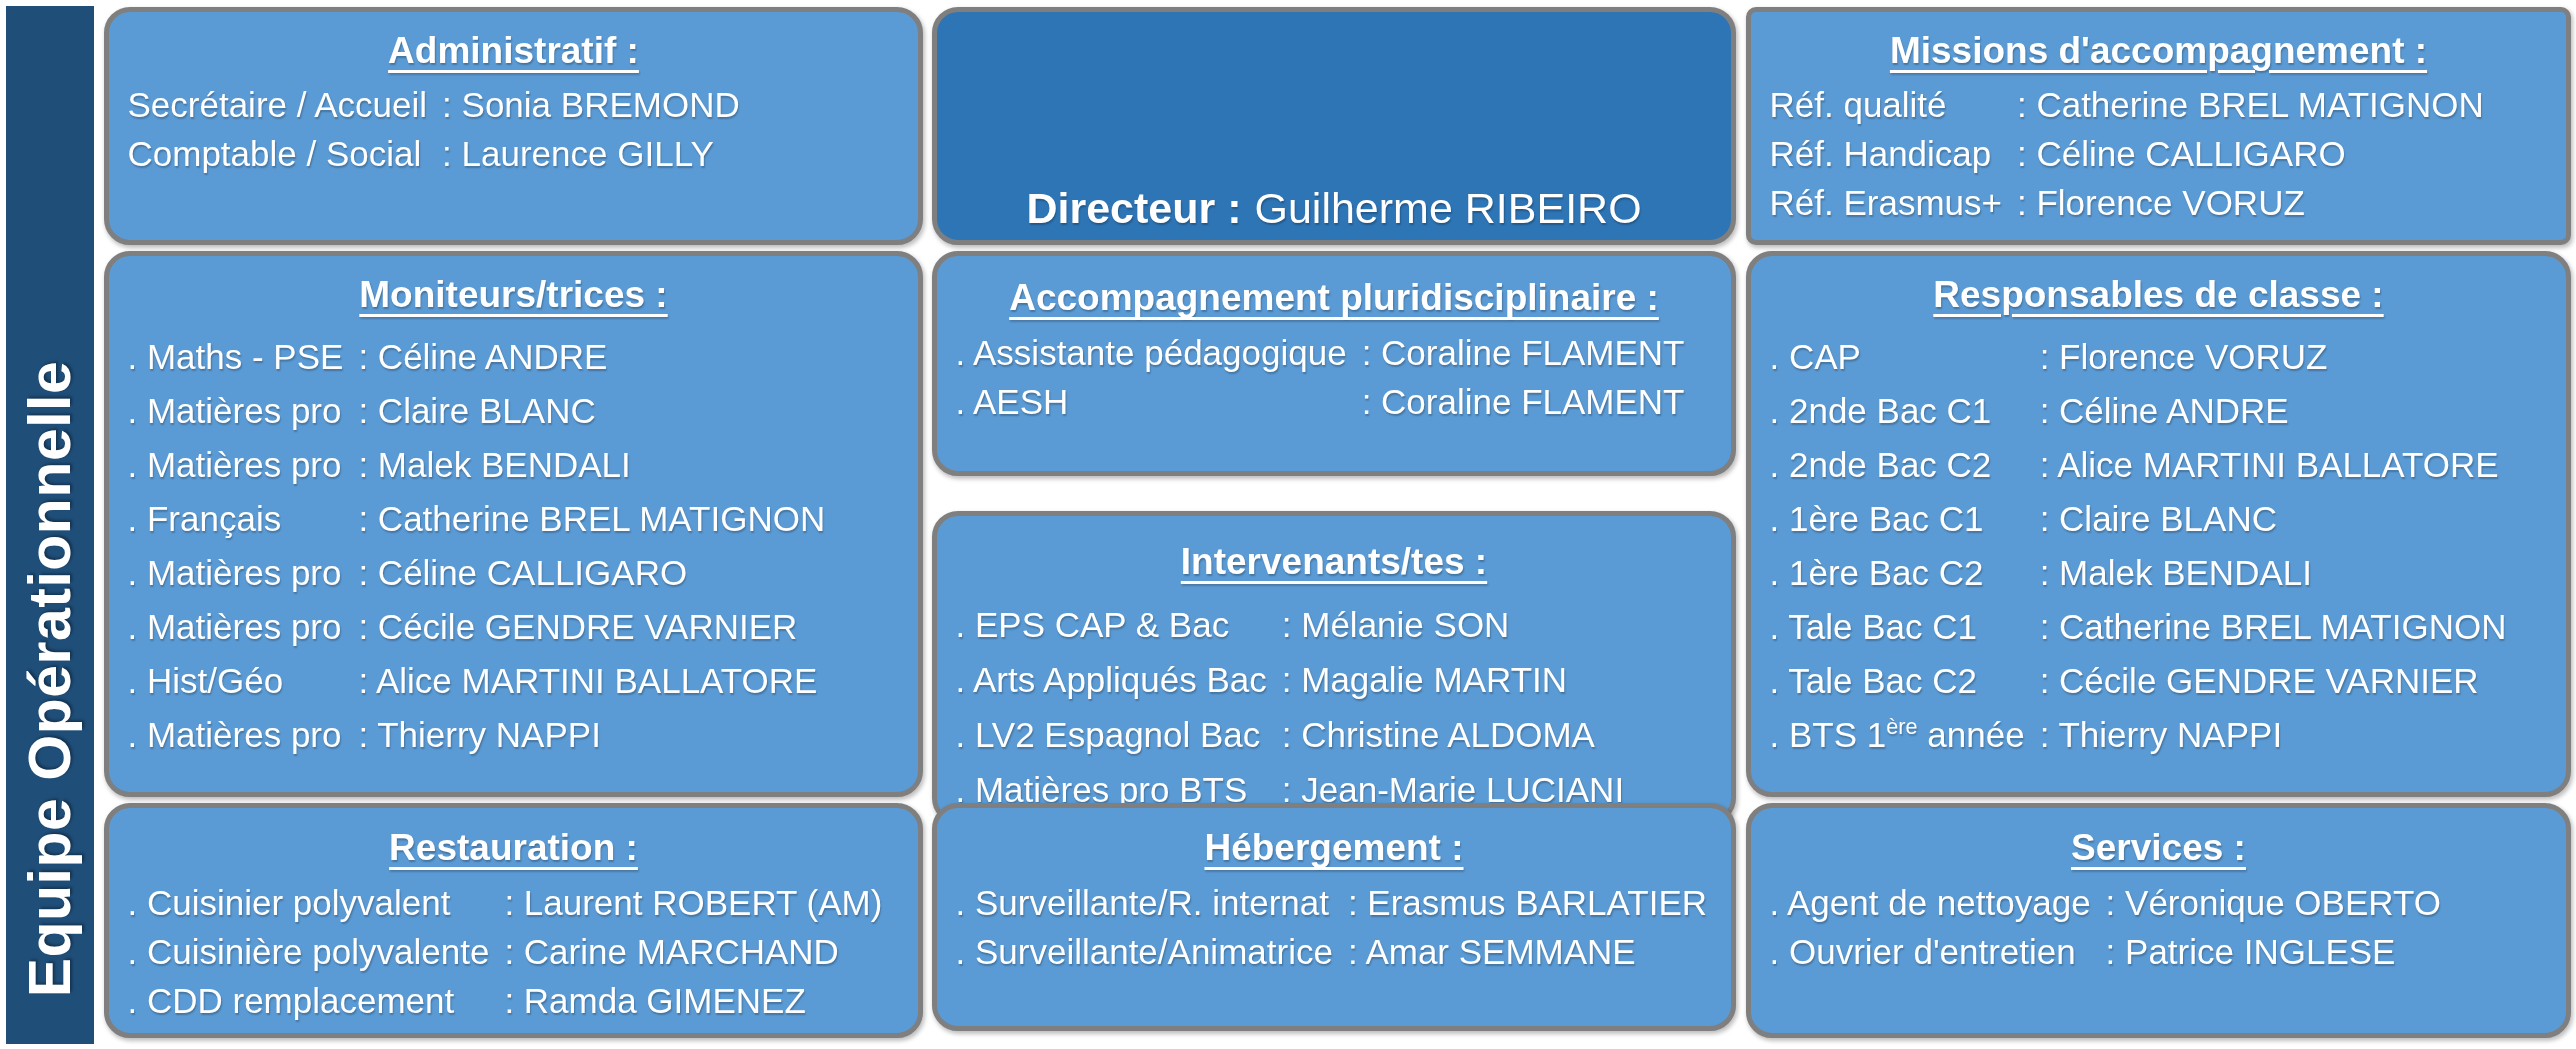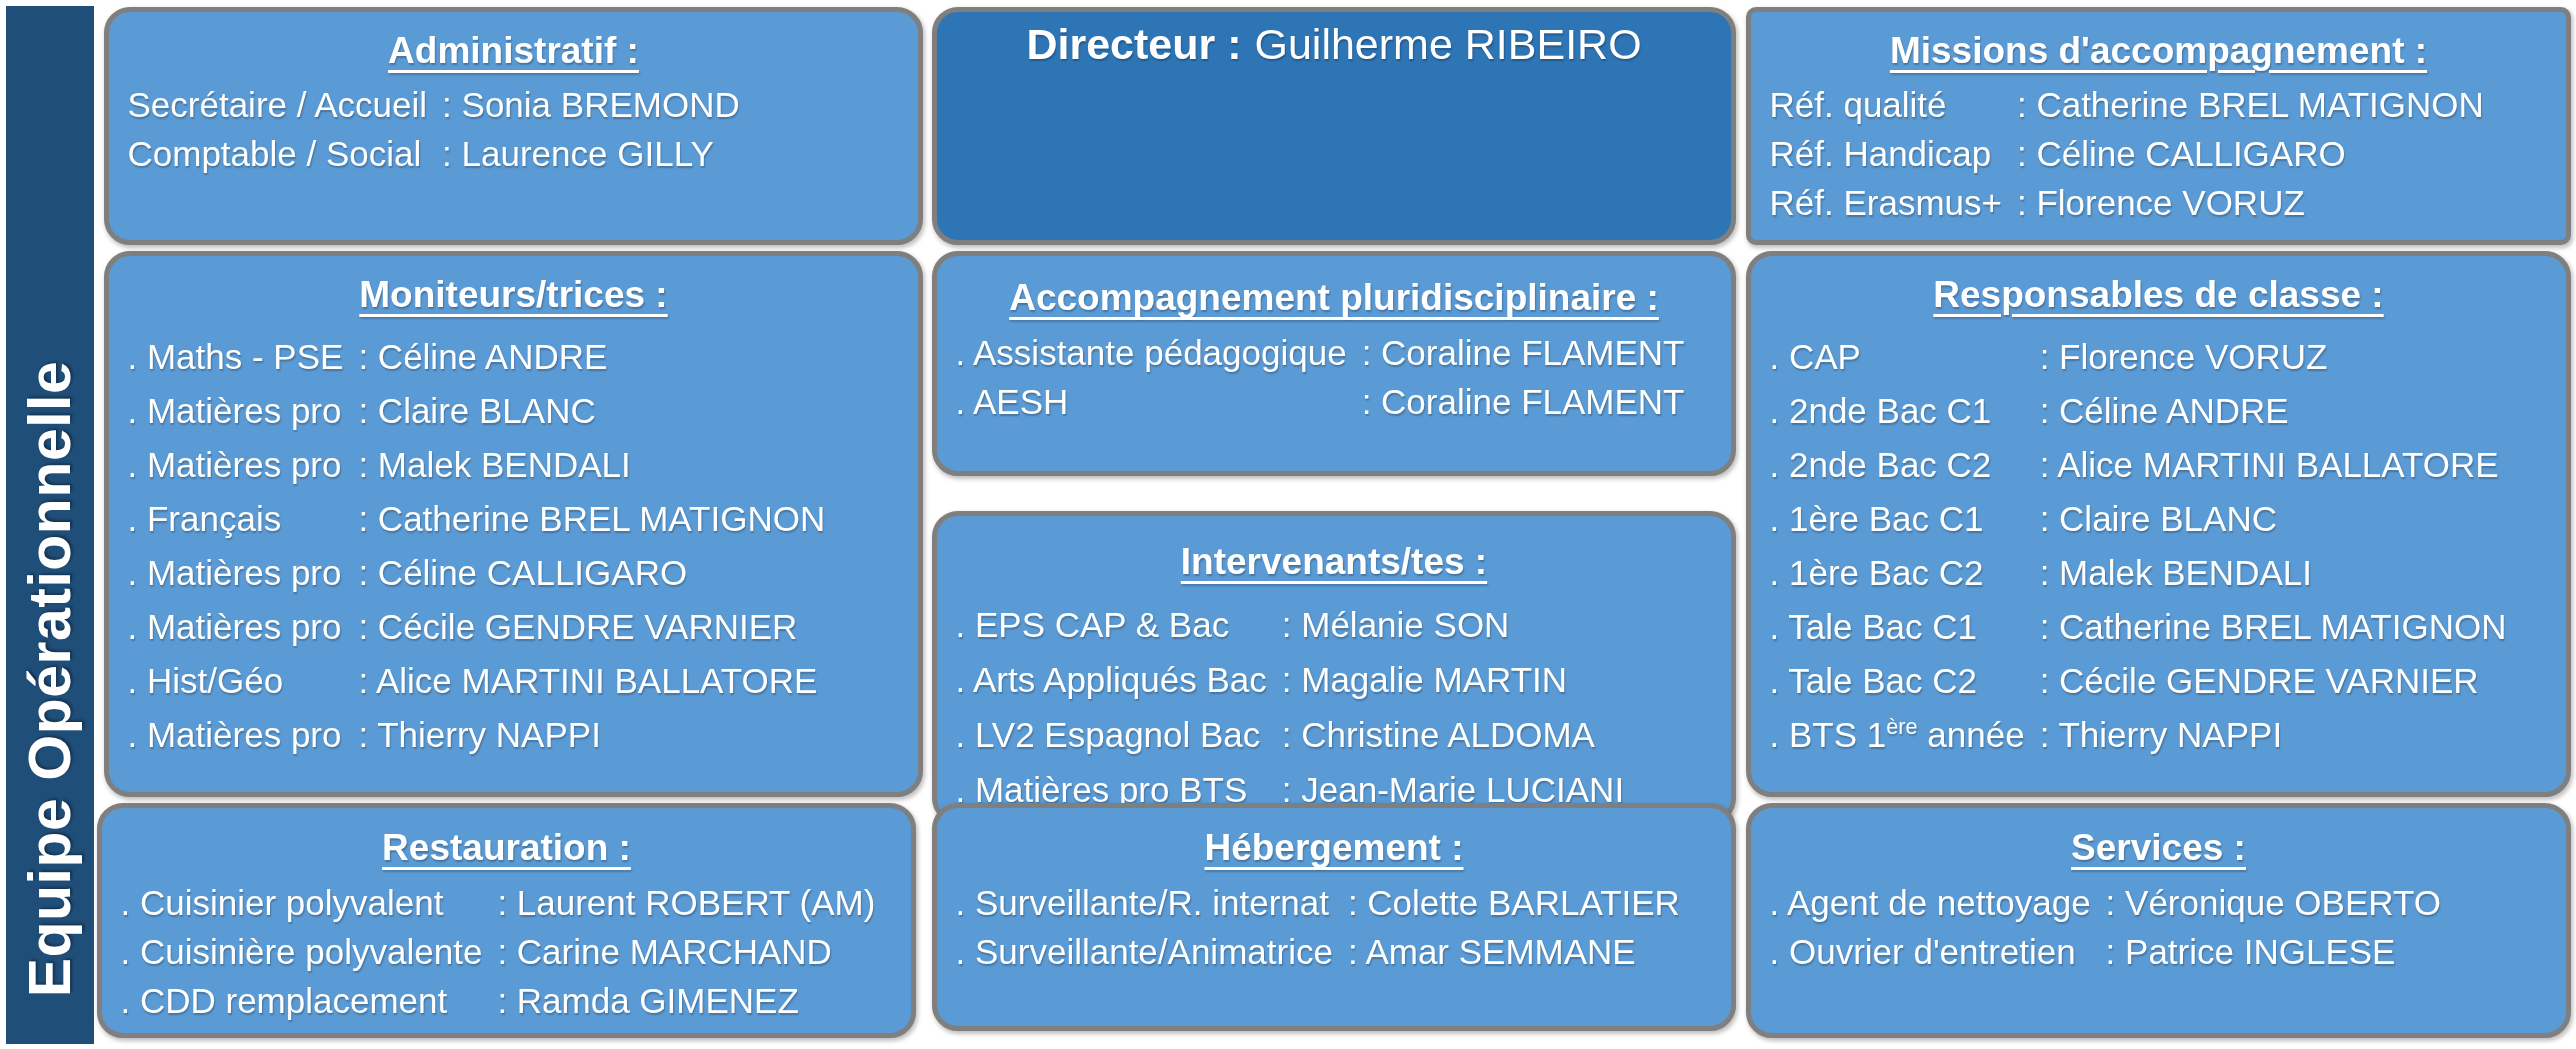--- a/index.html
+++ b/index.html
@@ -37,27 +37,27 @@
     text-decoration:underline;text-underline-offset:6.5px;text-decoration-thickness:2.8px;
     margin:9.2px 0 7.4px;
   }
   .staff{display:table;font-size:35px;}
   .srow{display:table-row;}
   .srow>span{display:table-cell;white-space:nowrap;line-height:49px;}
   .srow>.lbl{padding-right:15px;}
   sup.deg{vertical-align:super;font-size:0.62em;line-height:0;}
 
   #box-admin    {left:104px; top:7.4px;   width:819px; height:238px;}
-  #box-directeur{left:932px;top:7.4px;   width:804px; height:238px;display:flex;align-items:flex-start;justify-content:center;}
+  #box-directeur{left:932px;top:7.4px;   width:804px; height:238px;display:flex;align-items:flex-end;justify-content:center;}
   #box-missions {left:1746px;top:7.4px;   width:825px; height:238px;border-radius:10px;}
   #box-moniteurs{left:104px; top:251px; width:819px; height:546px;}
   #box-accomp   {left:932px;top:251px; width:804px; height:225px;}
   #box-interv   {left:932px;top:511px; width:804px; height:313px;}
   #box-resp     {left:1746px;top:251px; width:825px; height:546px;}
-  #box-resto    {left:97px; top:803px; width:819px; height:235px;}
+  #box-resto    {left:104px; top:803px; width:819px; height:235px;}
   #box-heberg   {left:932px;top:803px; width:804px; height:228px;}
   #box-services {left:1746px;top:803px; width:825px; height:235px;}
 
   #box-moniteurs .box-title{margin-bottom:13px;}
   #box-moniteurs .srow>span,#box-resp .srow>span{line-height:54px;}
   #box-resp .box-title{margin-bottom:13px;}
   #box-interv .box-title{margin-top:16.6px;margin-bottom:13px;}
   #box-interv .srow>span{line-height:55px;}
   #box-accomp .box-title{margin-top:13px;}
   #box-resto .box-title,#box-heberg .box-title,#box-services .box-title{margin-top:11px;}
@@ -240,21 +240,21 @@
           <span class="val">: Ramda GIMENEZ</span>
         </div>
     </div>
   </div>
 
   <div class="box" id="box-heberg">
     <div class="box-title">Hébergement :</div>
     <div class="staff">
       <div class="srow">
           <span class="lbl">. Surveillante/R. internat</span>
-          <span class="val">: Colette BARLATIER</span>
+          <span class="val">: Erasmus BARLATIER</span>
         </div>
       <div class="srow">
           <span class="lbl">. Surveillante/Animatrice</span>
           <span class="val">: Amar SEMMANE</span>
         </div>
     </div>
   </div>
 
   <div class="box" id="box-services">
     <div class="box-title">Services :</div>

